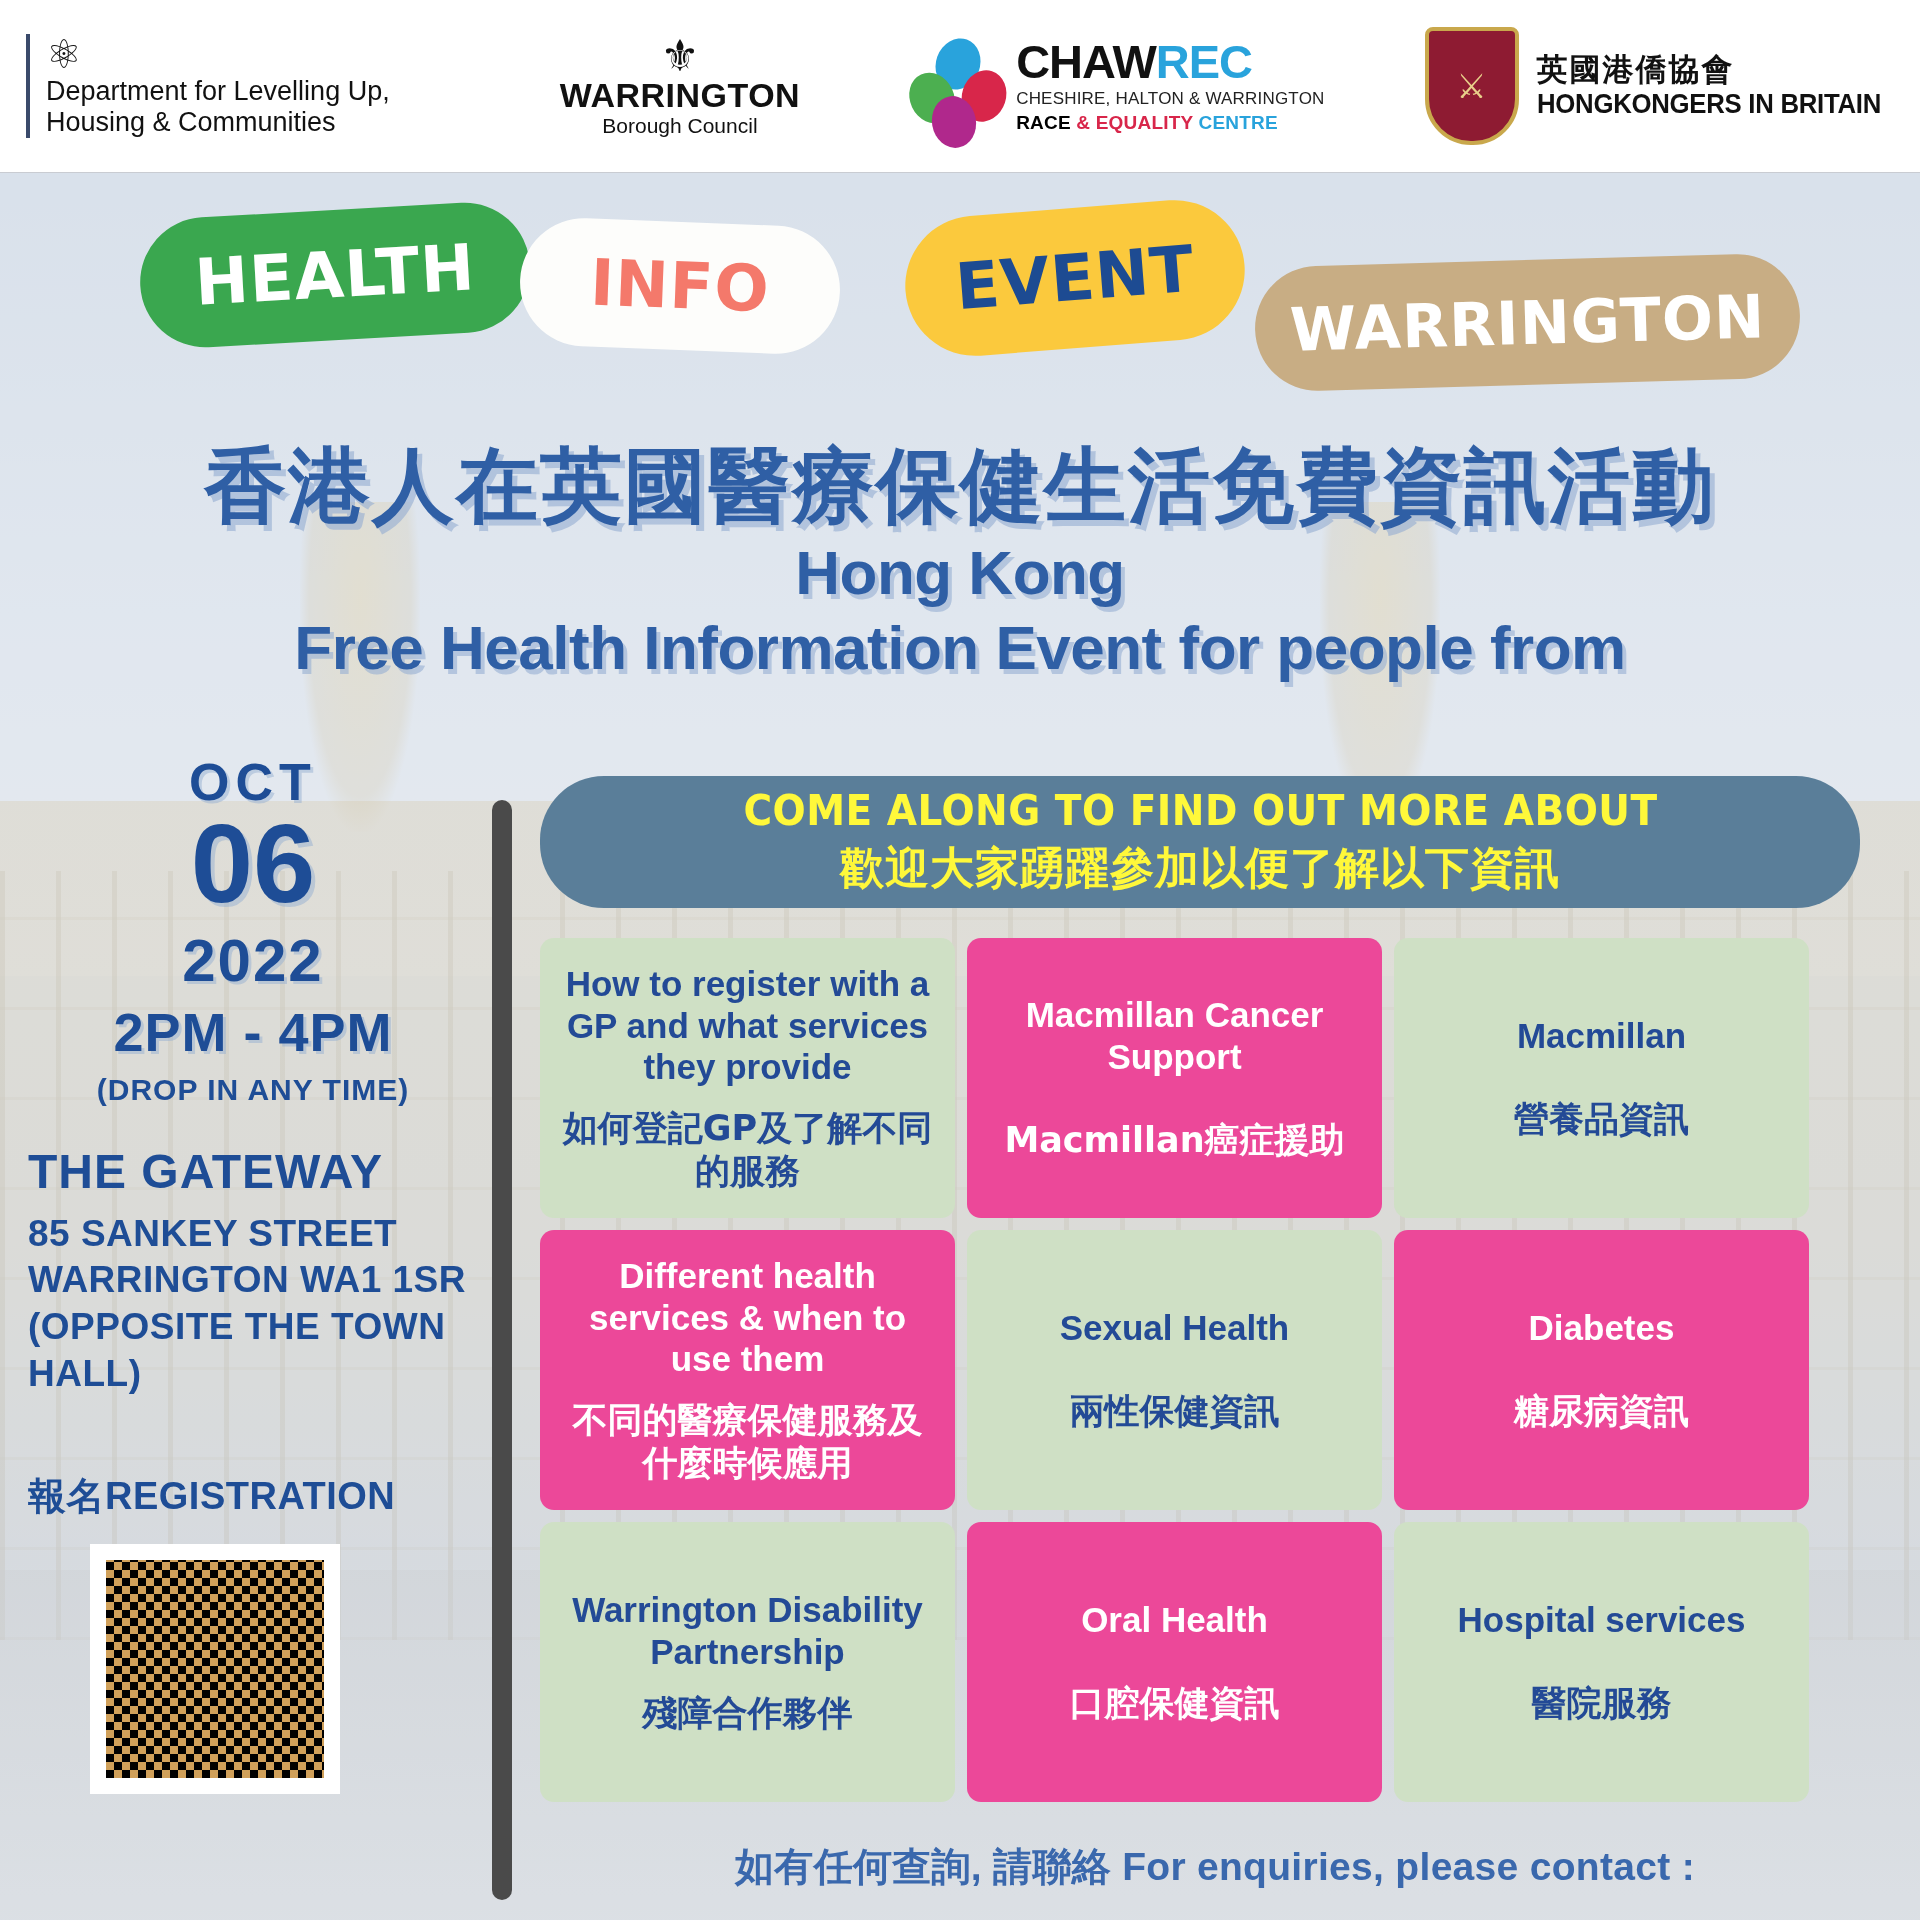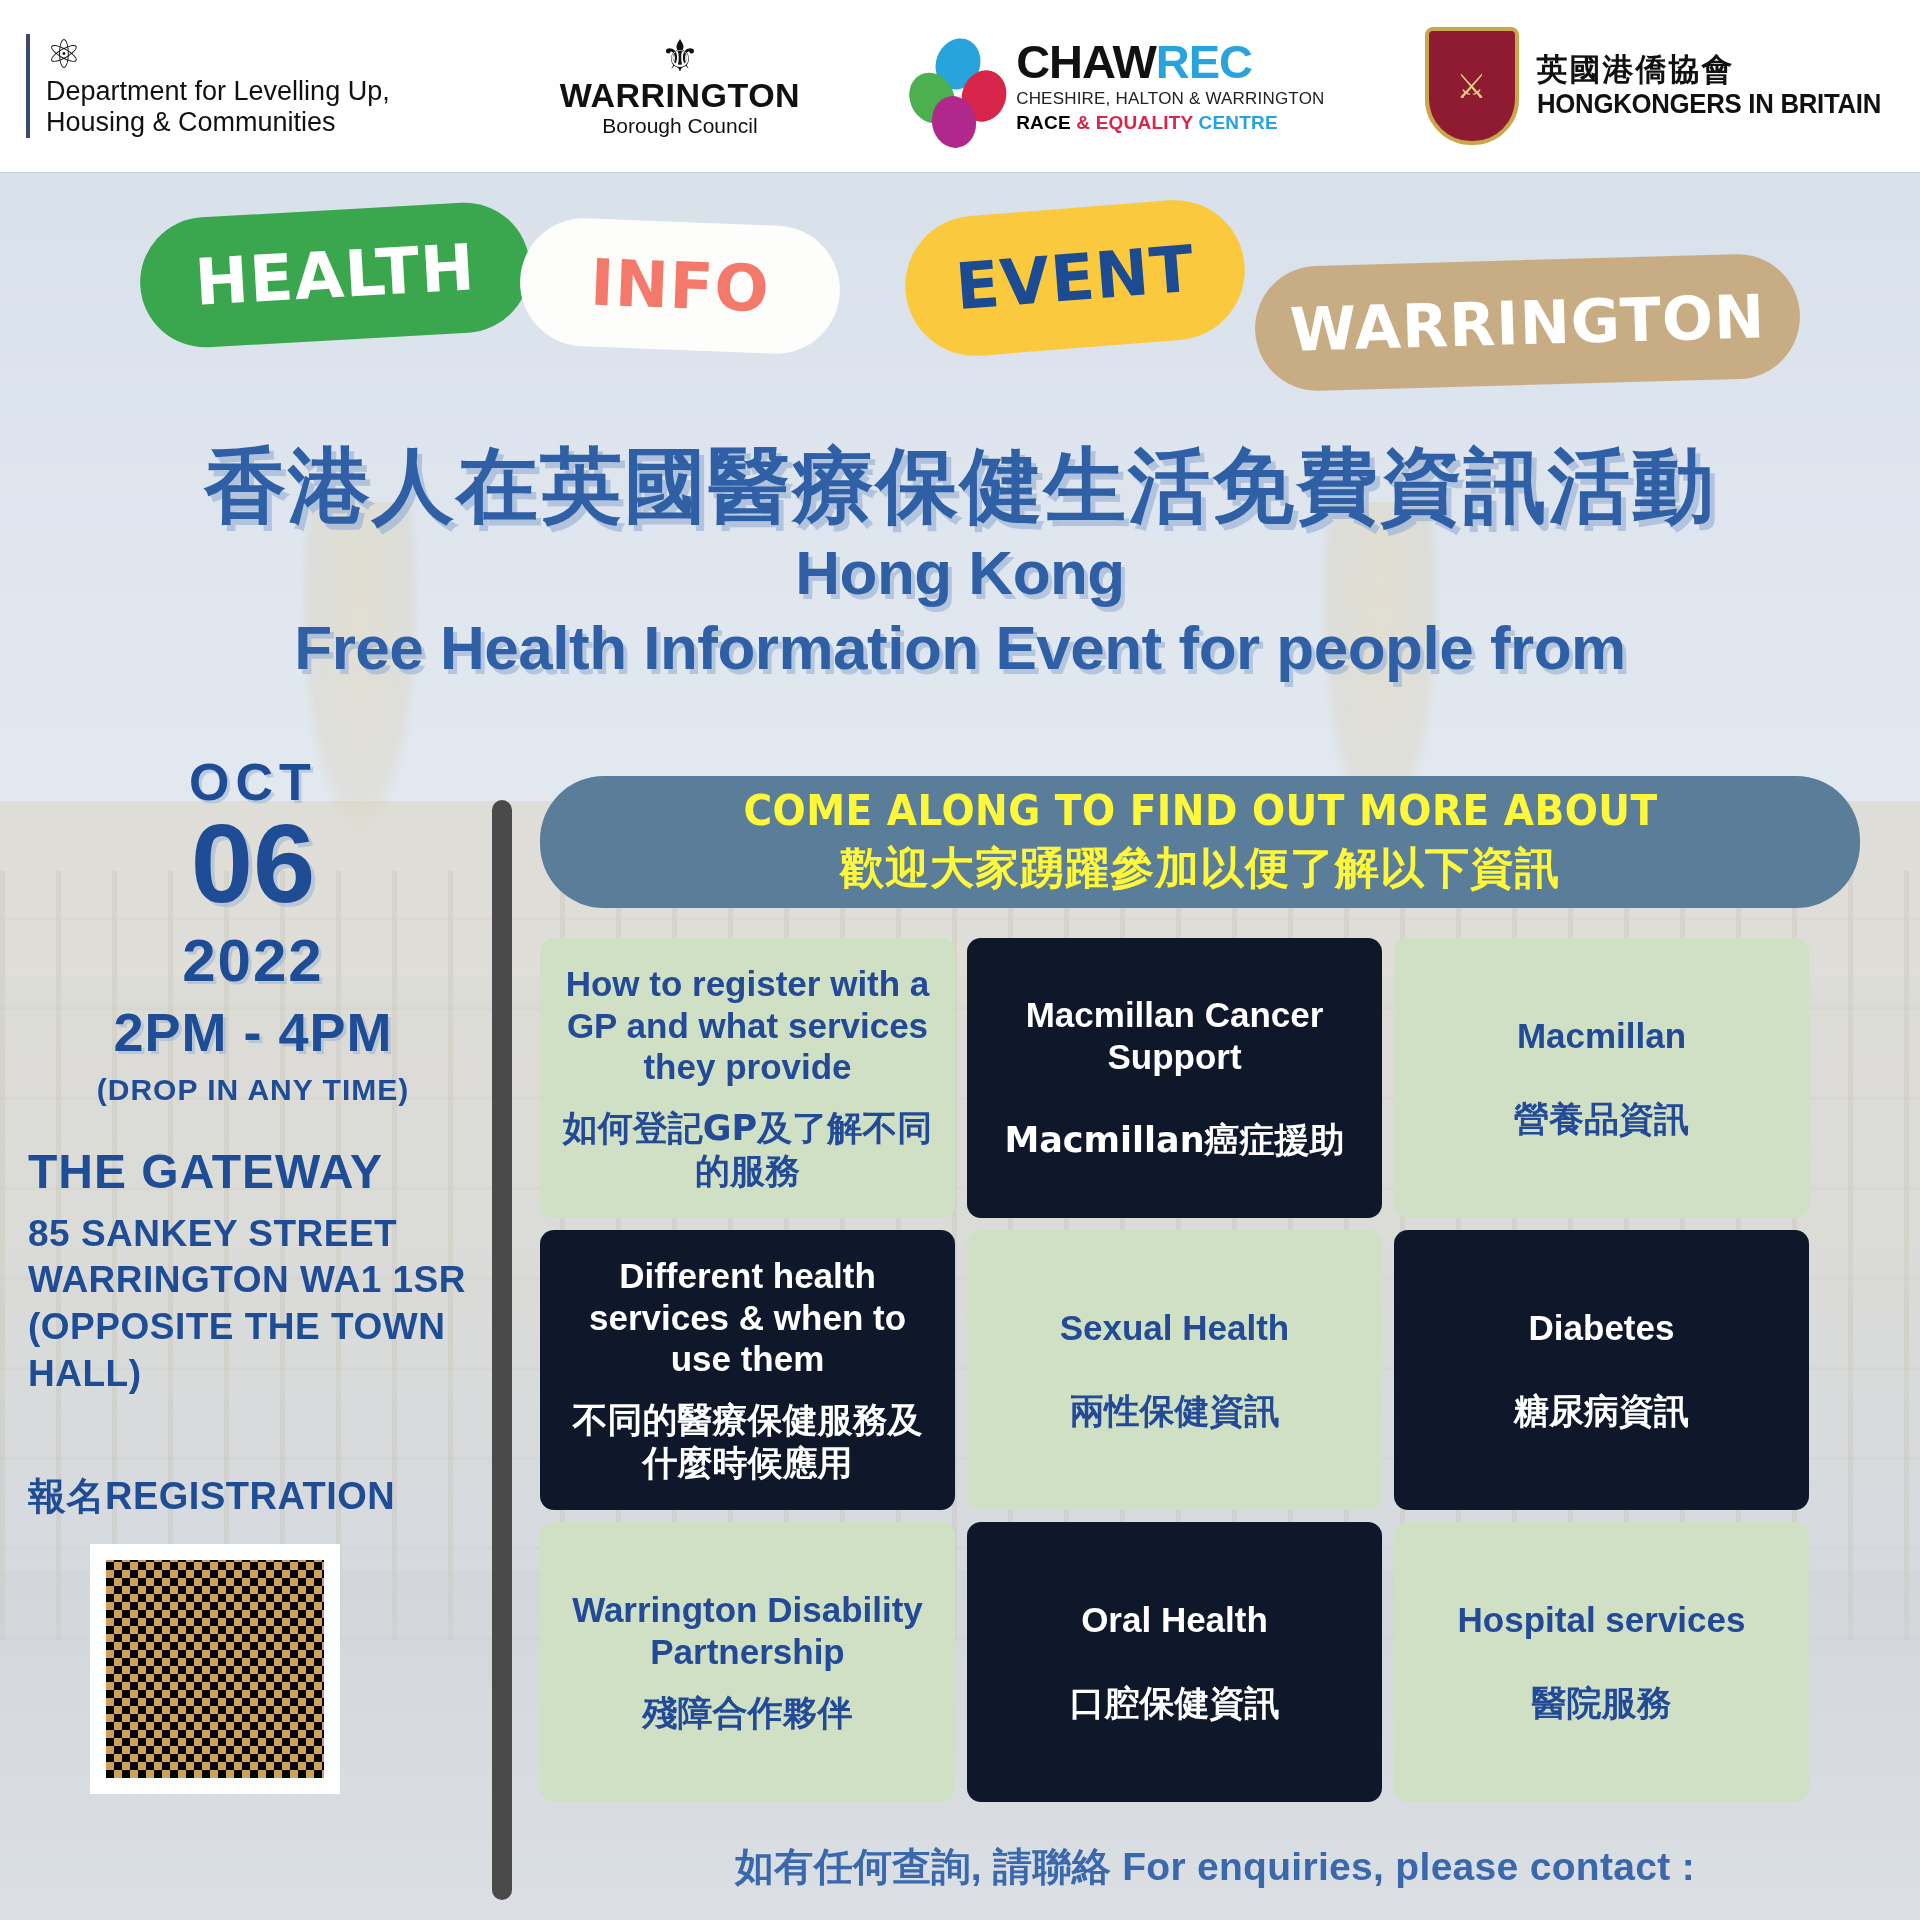--- a/index.html
+++ b/index.html
@@ -126,21 +126,21 @@
   .banner .b1{color:#fff83a;font-size:42px;font-weight:800;letter-spacing:.5px;
               transform:scaleX(.93);font-family:"DejaVu Sans", sans-serif;}
   .banner .b2{color:#fff83a;font-size:44px;font-weight:800;letter-spacing:1px;margin-top:4px;
               font-family:"DejaVu Sans", sans-serif;}
 
   .grid3{display:grid;grid-template-columns:415px 415px 415px;gap:12px;margin-top:30px;}
   .card{border-radius:14px;padding:22px 18px;box-sizing:border-box;
         display:flex;flex-direction:column;align-items:center;justify-content:center;
         text-align:center;min-height:280px;}
   .card.light{background:#cfe0c5;color:#234a96;}
-  .card.dark{background:#0f172a;color:#ffffff;}
+  .card.dark{background:#ec4899;color:#ffffff;}
   .card .en{font-size:35px;font-weight:700;line-height:1.18;}
   .card .cn{font-size:35px;font-weight:700;line-height:1.22;margin-top:20px;
             font-family:"DejaVu Sans", sans-serif;}
   .card.gap .cn{margin-top:42px;}
 
   .contact{margin-top:38px;text-align:center;color:#3a68ad;}
   .contact .c1{font-size:39px;font-weight:800;letter-spacing:.3px;}
 </style>
 </head>
 <body>

